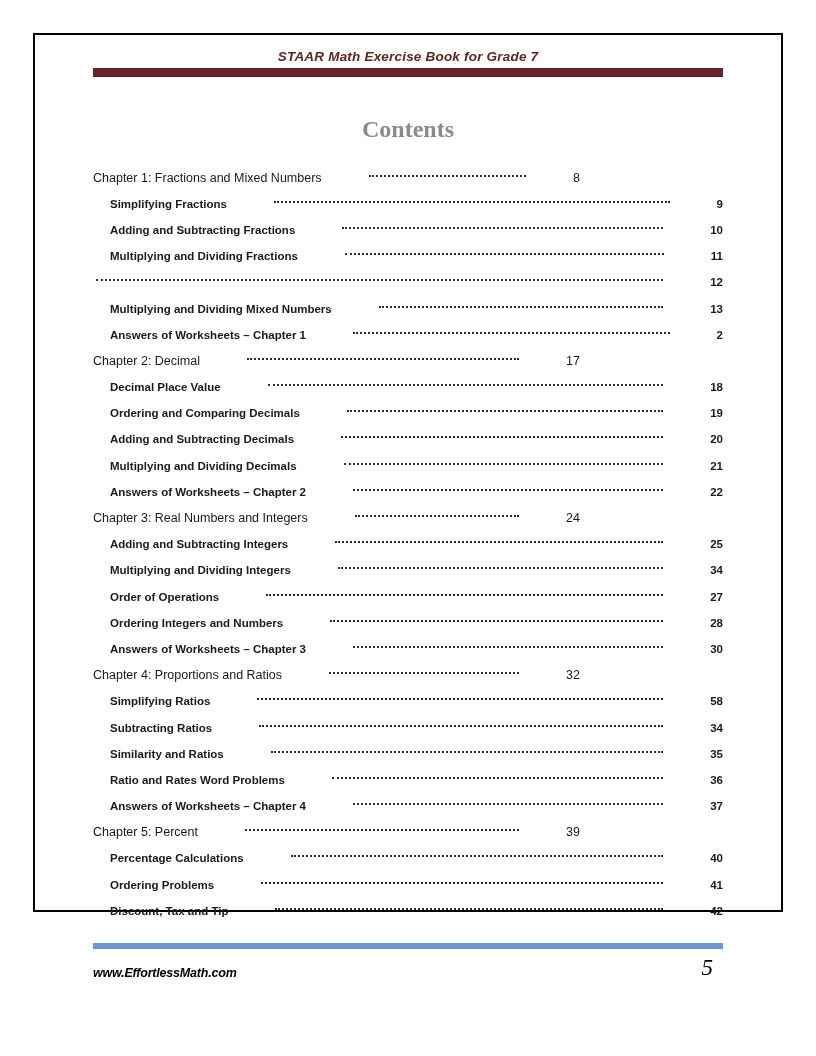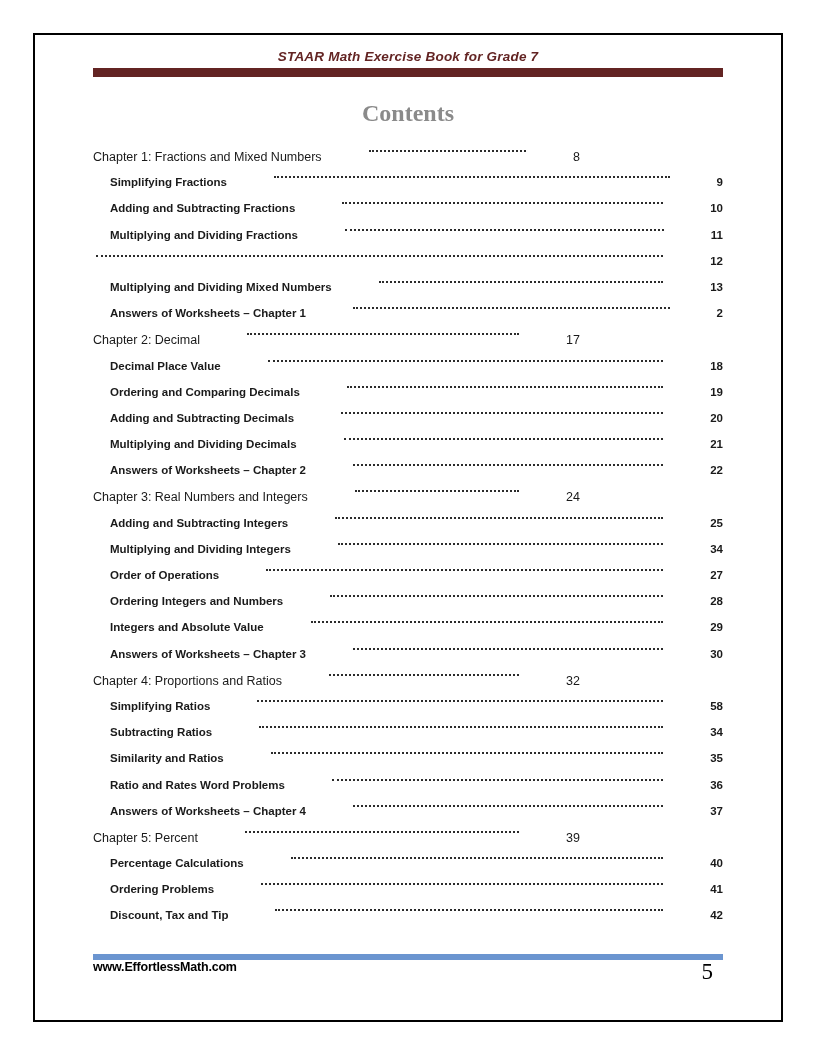--- a/index.html
+++ b/index.html
@@ -5,54 +5,54 @@
   * { margin: 0; padding: 0; box-sizing: border-box; }
   html, body { width: 816px; height: 1056px; background: #ffffff; }
   body {
     font-family: "Liberation Sans", sans-serif;
     color: #1a1a1a;
     position: relative;
   }
   .page-border {
     position: absolute;
     left: 33px; top: 33px;
-    width: 750px; height: 989px;
+    width: 750px; height: 879px;
     border: 2px solid #000000;
     background: #ffffff;
     padding: 12px 58px 0 58px;
   }
   .header-title {
     text-align: center;
     font-size: 13.5px;
     font-weight: bold;
     font-style: italic;
     color: #632423;
     letter-spacing: 0.2px;
     line-height: 19px;
   }
   .header-rule {
     height: 9px;
     background: #632423;
     margin-top: 2px;
   }
   .contents-title {
-    margin-top: 22px;
+    margin-top: 38px;
     text-align: center;
     font-family: "Liberation Serif", serif;
     font-size: 24px;
     font-weight: bold;
     color: #8a8a8a;
     line-height: 28px;
   }
   .toc {
     margin-top: 23px;
   }
   .toc-row {
     display: flex;
-    align-items: flex-start;
+    align-items: center;
     height: 26.2px;
     overflow: hidden;
     gap: 44px;
   }
   .toc-row .label {
     white-space: nowrap;
     padding-bottom: 3px;
   }
   .toc-row .leader {
     flex: 1;
@@ -74,22 +74,25 @@
     font-weight: bold;
     font-size: 11.5px;
   }
   .section-row .label { padding-left: 17px; }
   .footer-rule {
     height: 6px;
     background: #6b95d0;
     margin-top: 18px;
   }
   .footer {
+    margin-top: 7px;
     display: flex;
     justify-content: space-between;
+    align-items: flex-end;
+    font-style: italic;
   }
   .footer-site {
     font-size: 12.5px;
     font-weight: bold;
     color: #000000;
     letter-spacing: -0.2px;
   }
   .footer-pagenum {
     font-family: "Liberation Serif", serif;
     font-size: 23px;
@@ -193,25 +196,20 @@
         <span class="label">Order of Operations</span>
         <span class="leader"></span>
         <span class="pagenum">27</span>
       </div>
       <div class="toc-row section-row">
         <span class="label">Ordering Integers and Numbers</span>
         <span class="leader"></span>
         <span class="pagenum">28</span>
       </div>
       <div class="toc-row section-row">
-        <span class="label">Integers and Absolute Value</span>
-        <span class="leader"></span>
-        <span class="pagenum">29</span>
-      </div>
-      <div class="toc-row section-row">
         <span class="label">Answers of Worksheets – Chapter 3</span>
         <span class="leader"></span>
         <span class="pagenum">30</span>
       </div>
       <div class="toc-row chapter-row">
         <span class="label">Chapter 4: Proportions and Ratios</span>
         <span class="leader"></span>
         <span class="pagenum">32</span>
       </div>
       <div class="toc-row section-row">

